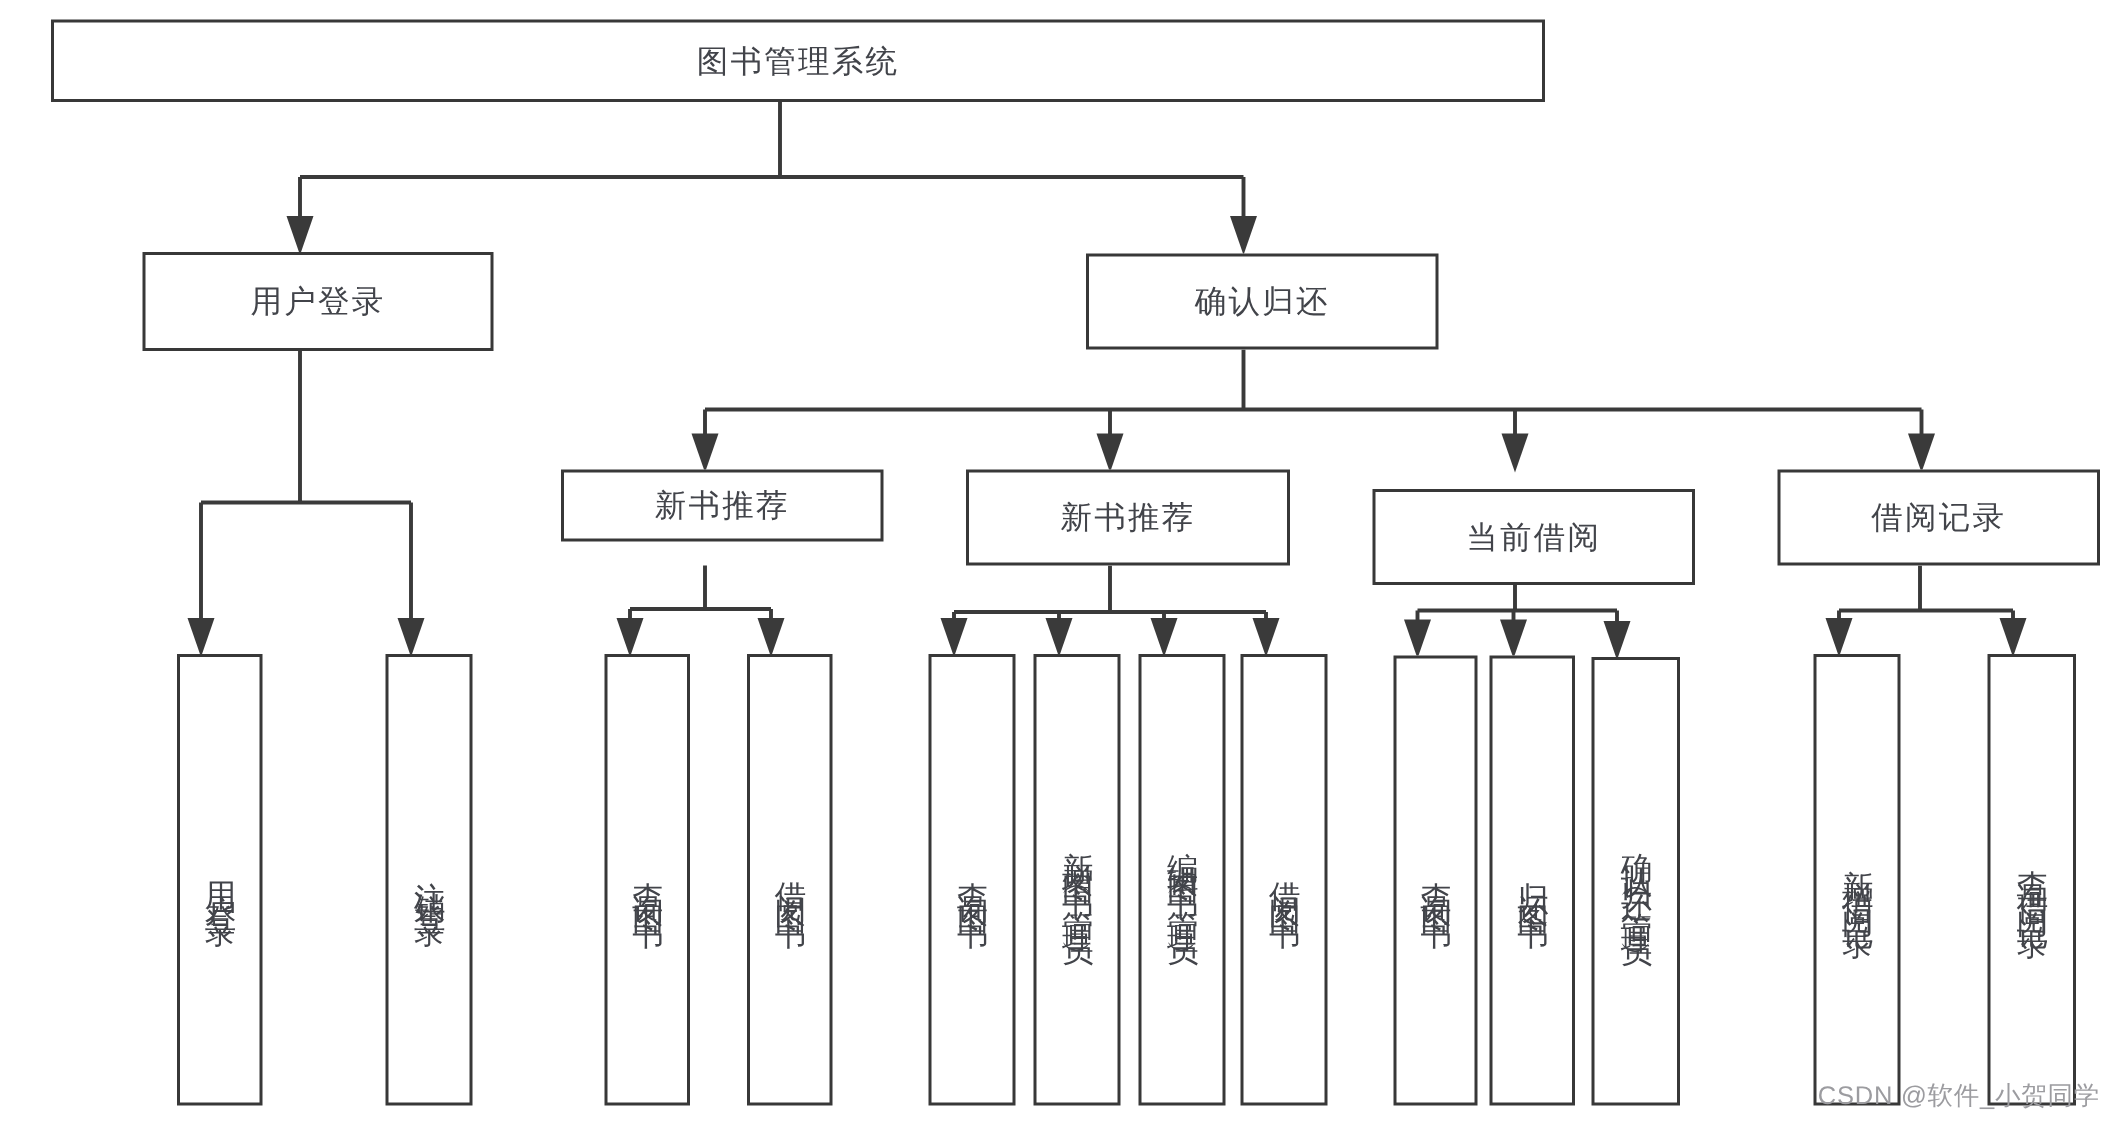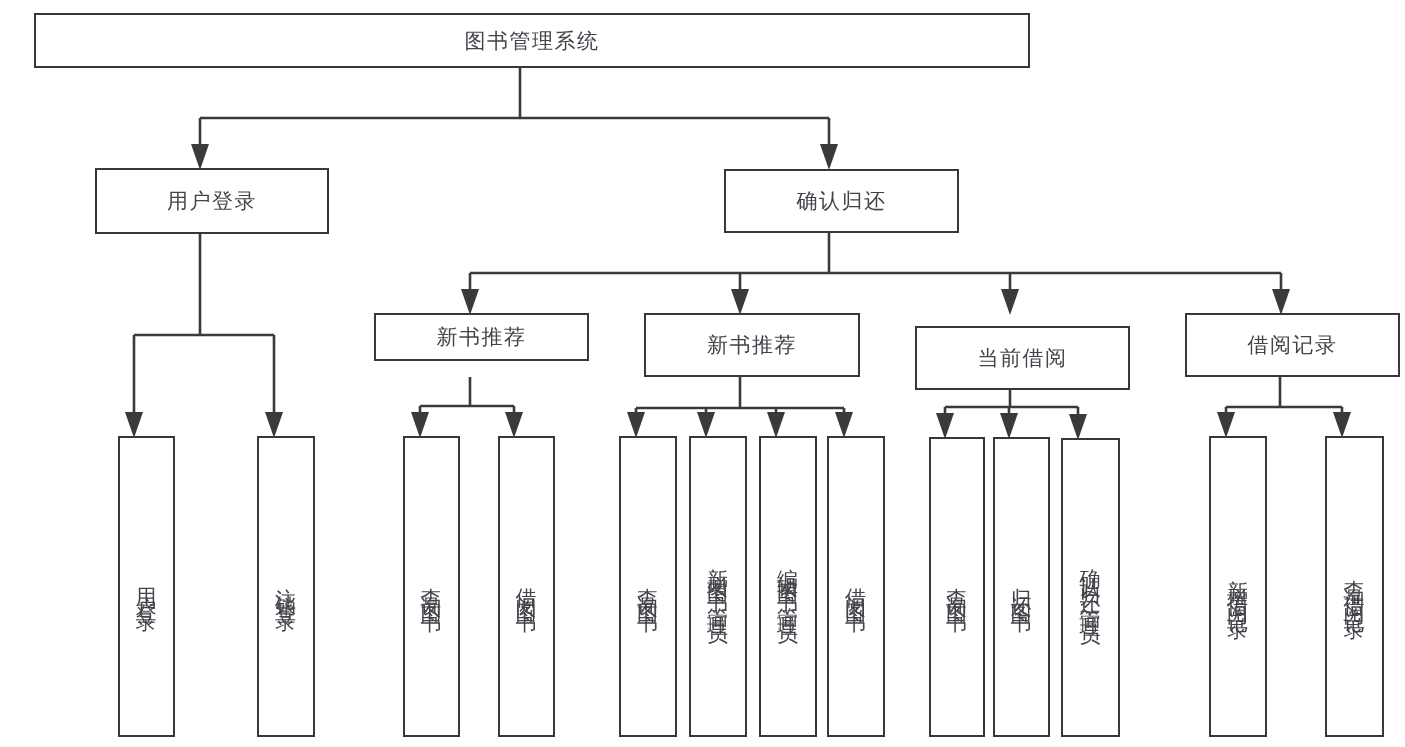--- a/index.html
+++ b/index.html
@@ -126,13 +126,14 @@
     </div>
     <div class="node vert" style="left: 1049px; top: 438px; width: 59px; height: 299px;">
       <span>确认归还（管理员）</span>
     </div>
     <div class="node vert" style="left: 1197px; top: 436px; width: 58px; height: 301px;">
       <span>新增借阅记录</span>
     </div>
     <div class="node vert" style="left: 1313px; top: 436px; width: 59px; height: 301px;">
       <span>查询借阅记录</span>
     </div>
+    <div class="watermark">CSDN @软件_小贺同学</div>
 </div>
 
 </body></html>

